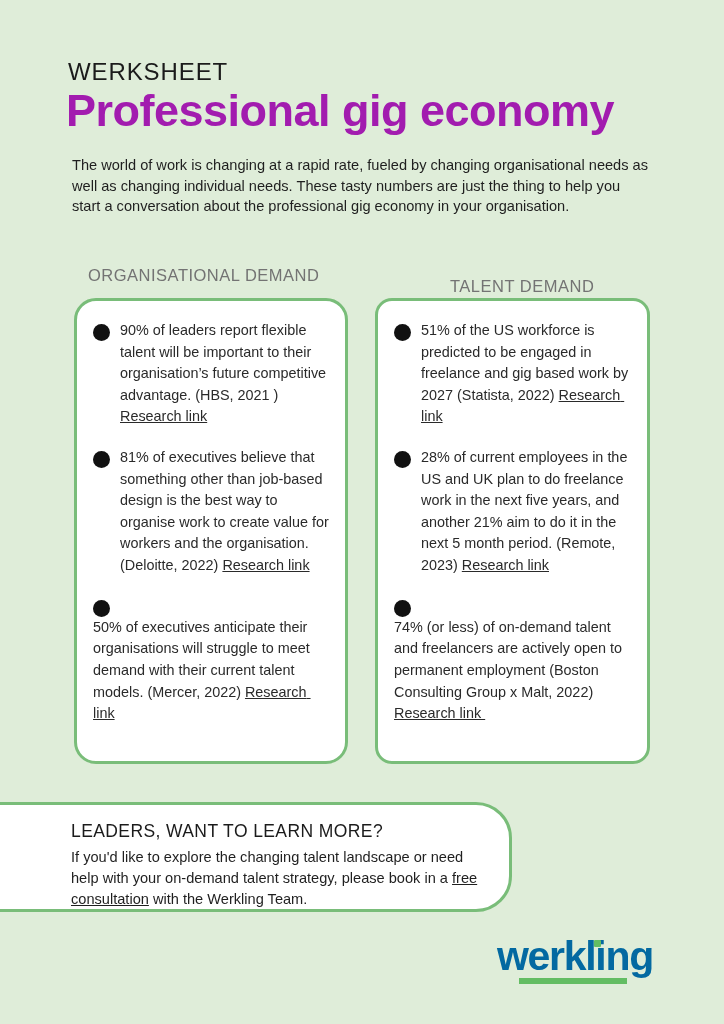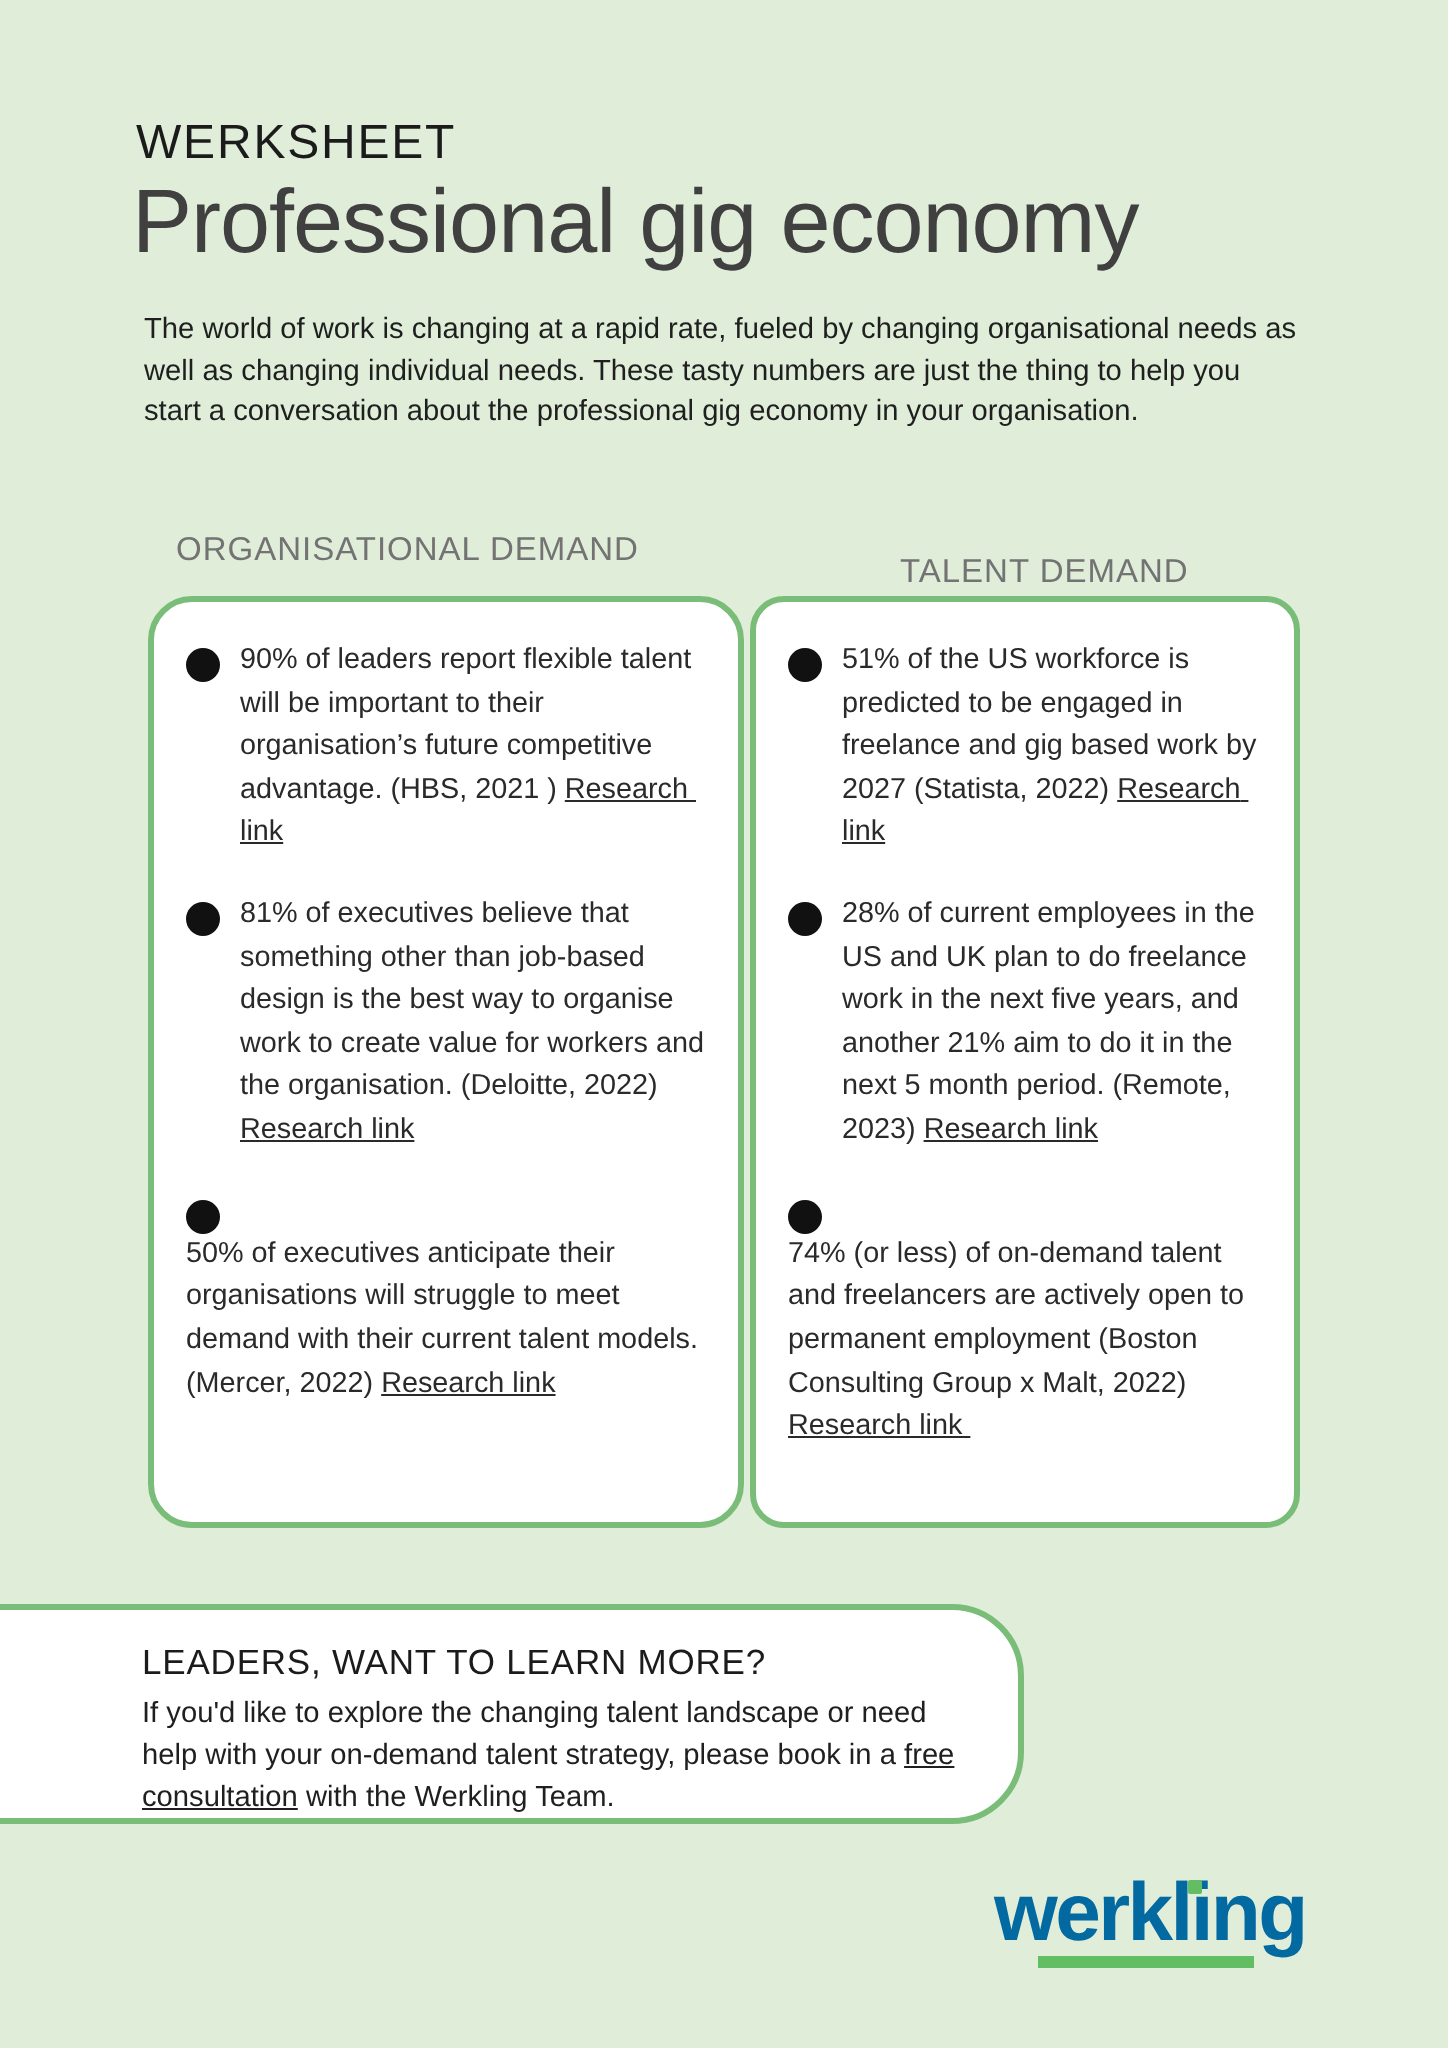--- a/index.html
+++ b/index.html
@@ -29,23 +29,23 @@
     font-size: 24px;
     font-weight: normal;
     letter-spacing: 0.9px;
     color: #1b1b1b;
   }
   .headline {
     position: absolute;
     left: 66px;
     top: 85px;
     font-size: 45px;
-    font-weight: normal;
+    font-weight: bold;
     letter-spacing: -0.5px;
-    color: #404040;
+    color: #a21caf;
     line-height: 1.15;
     white-space: nowrap;
   }
   .intro {
     position: absolute;
     left: 72px;
     top: 155px;
     width: 578px;
     font-size: 14.6px;
     line-height: 1.42;
@@ -66,21 +66,21 @@
   
   .card {
     position: absolute;
     top: 298px;
     height: 466px;
     background: #ffffff;
     border: 3px solid #79bd79;
     border-radius: 22px;
     box-sizing: border-box;
   }
-  .card.left  { left: 74px;  width: 298px; }
+  .card.left  { left: 74px;  width: 274px; }
   .card.right { left: 375px; width: 275px; border-radius: 17px; }
 
   .facts {
     list-style: none;
     margin: 0;
     padding: 19px 14px 0 16px;
   }
   .fact {
     display: flex;
     align-items: flex-start;

